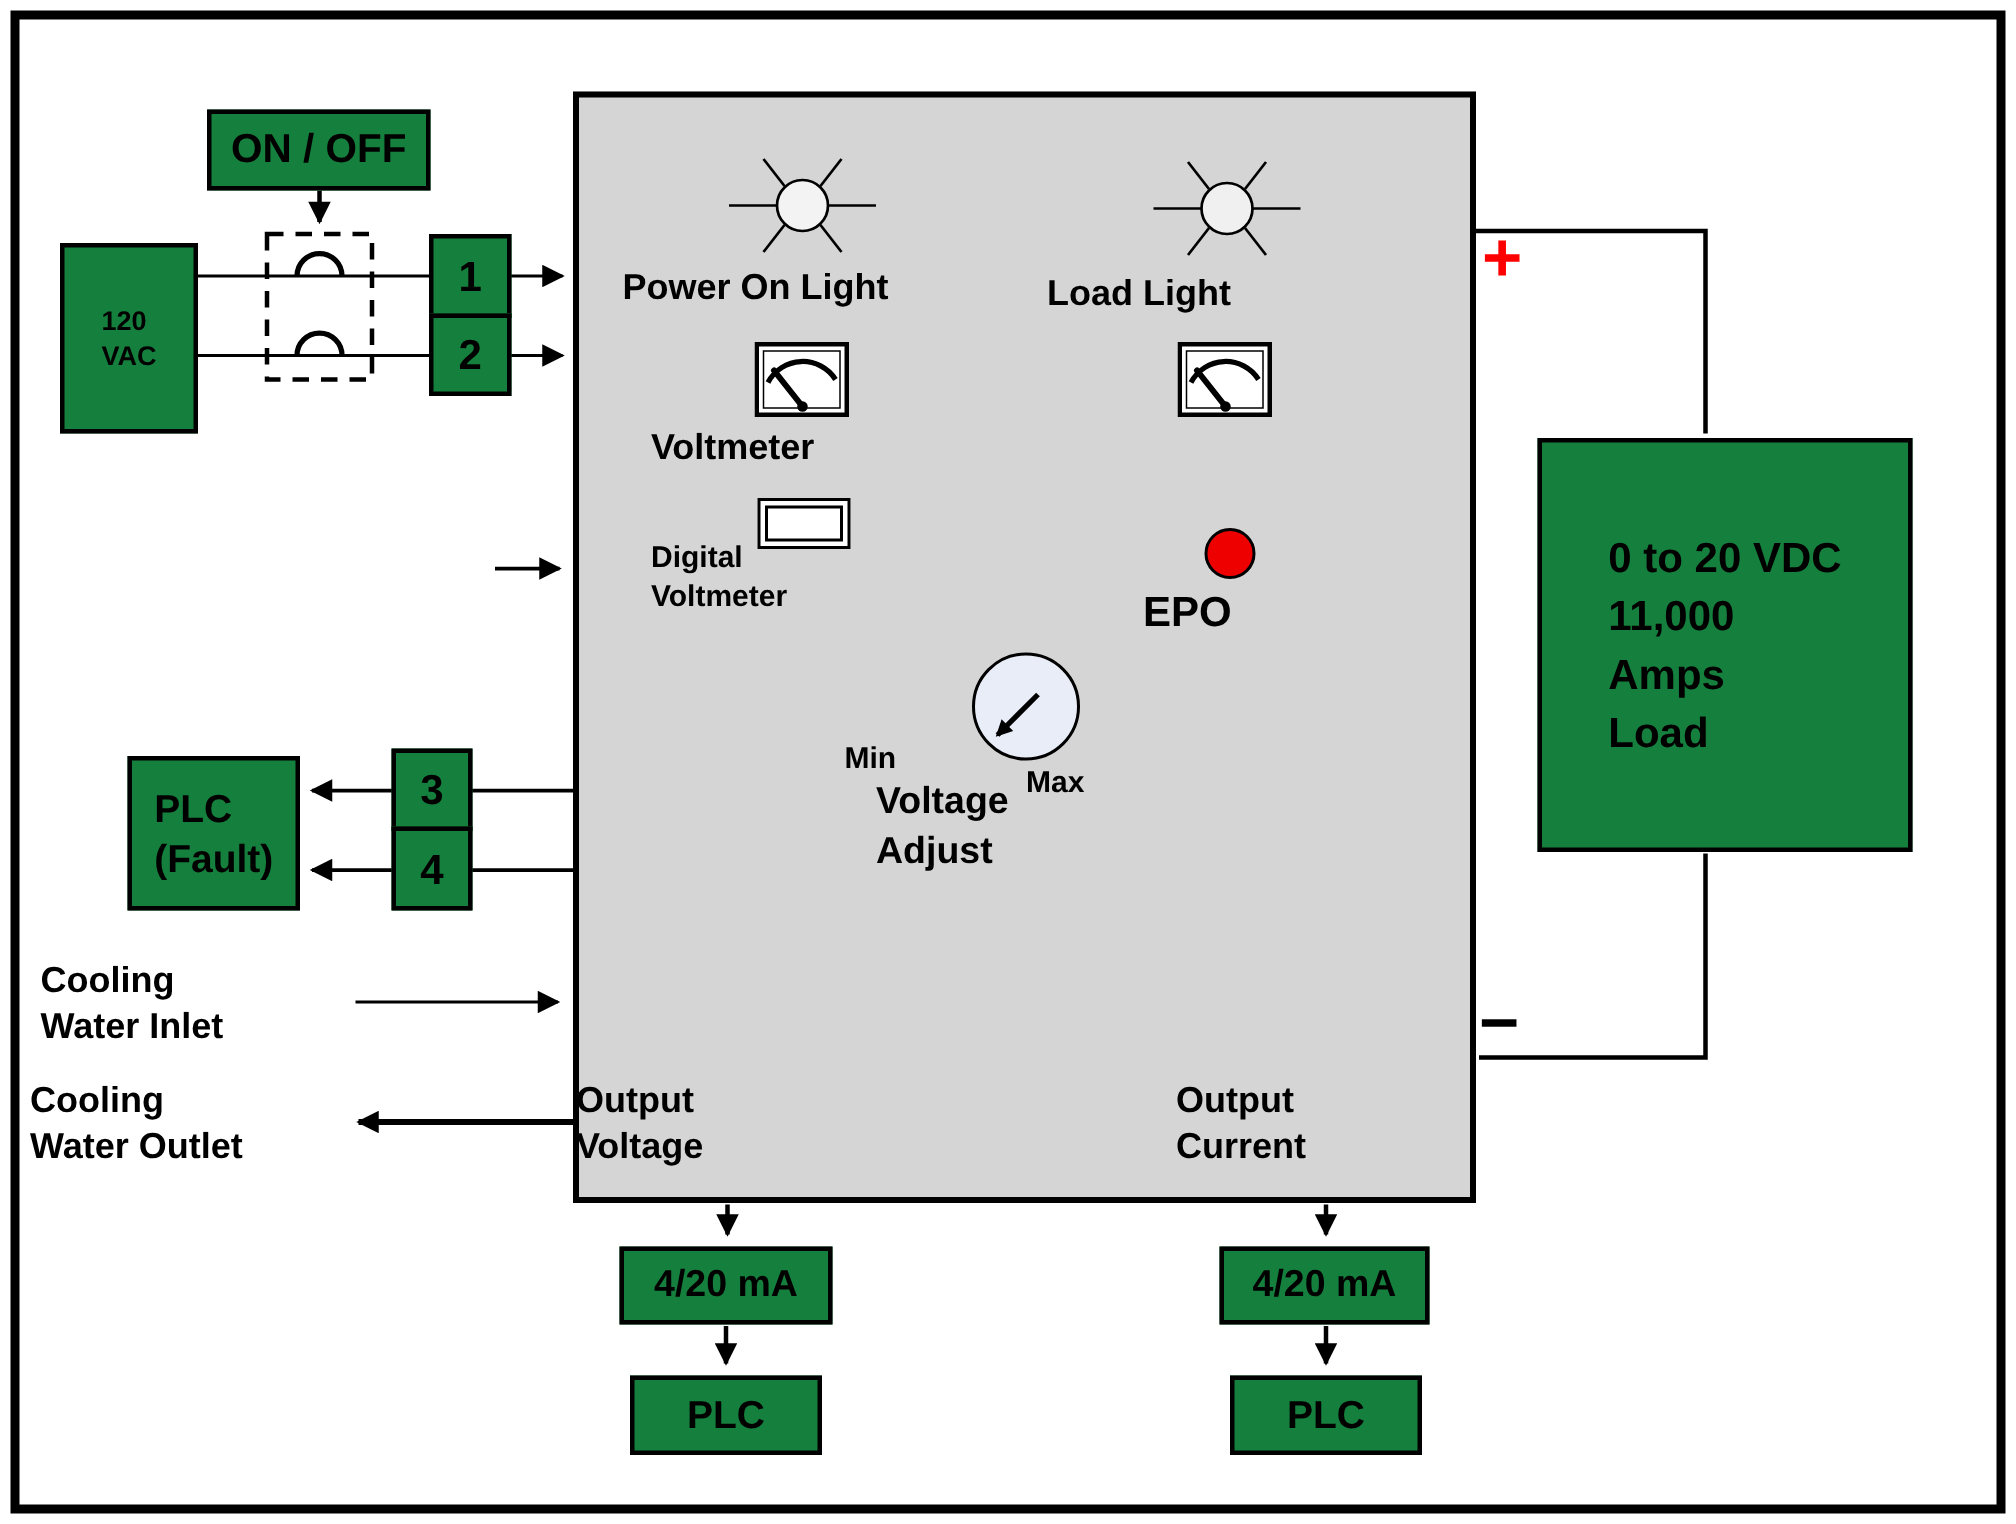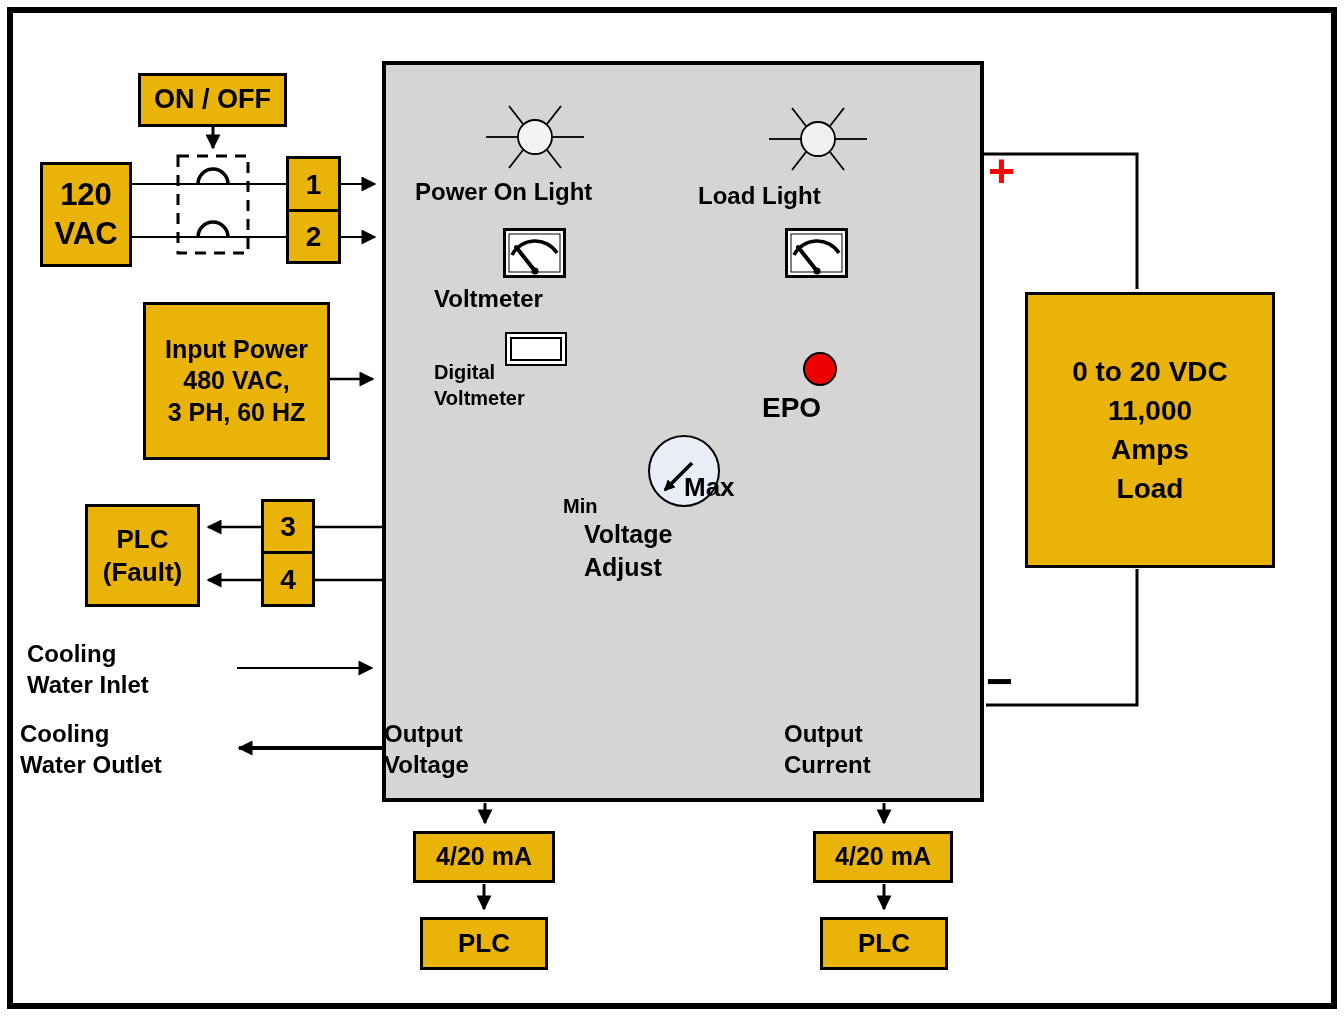--- a/index.html
+++ b/index.html
@@ -7,23 +7,23 @@
     position:relative;width:1344px;height:1016px;background:#fff;
     font-family:"Liberation Sans", sans-serif;font-weight:bold;color:#000;overflow:hidden;
   }
   .frame{position:absolute;left:7px;top:7px;right:7px;bottom:7px;border:6px solid #000;}
   .wires{position:absolute;left:0;top:0;pointer-events:none;}
   .panel{
     position:absolute;left:382px;top:61px;width:602px;height:741px;
     background:#d5d5d5;border:4px solid #000;box-sizing:border-box;
   }
   .box{
-    position:absolute;background:#eab308;border:3px solid #000;box-sizing:border-box;
+    position:absolute;background:#15803d;border:3px solid #000;box-sizing:border-box;
     display:flex;align-items:center;justify-content:center;
-    text-align:center;white-space:pre-line;line-height:1.25;
+    white-space:pre-line;line-height:1.25;
   }
   .lbl{
     position:absolute;text-align:left;white-space:pre-line;line-height:1.3;
   }
   .icon{position:absolute;}
   .epo{
     position:absolute;width:34px;height:34px;border-radius:50%;
     background:#ee0000;border:2px solid #000;box-sizing:border-box;
   }
   .knob{
@@ -102,21 +102,21 @@
       <svg width="68" height="68" viewBox="0 0 68 68">
         <defs>
           <marker id="arrS" viewBox="0 0 10 10" refX="8.5" refY="5" markerWidth="12" markerHeight="11" markerUnits="userSpaceOnUse" orient="auto-start-reverse">
             <path d="M0,0 L10,5 L0,10 Z" fill="#000"></path>
           </marker>
         </defs>
         <line x1="42" y1="26" x2="15" y2="53" stroke="#000" stroke-width="3.5" marker-end="url(#arrS)"></line>
       </svg>
     </div>
     <div class="lbl" style="left:177px;top:428px;width:120px;font-size:20px;">Min</div>
-    <div class="lbl" style="left:298px;top:406px;width:120px;font-size:26px;">Max</div>
+    <div class="lbl" style="left:298px;top:444px;width:120px;font-size:20px;">Max</div>
     <div class="lbl" style="left:198px;top:453px;width:200px;font-size:25px;">Voltage
 Adjust</div>
 
     <div class="lbl" style="left:-2px;top:653px;width:200px;font-size:24px;">Output
 Voltage</div>
     <div class="lbl" style="left:398px;top:653px;width:200px;font-size:24px;">Output
 Current</div>
   </div>
 
   <svg class="wires" width="1344" height="1016" viewBox="0 0 1344 1016">
@@ -143,37 +143,32 @@
       <path d="M884,884 V909" stroke-width="3" marker-end="url(#arr)"></path>
       <path d="M984,154 H1137 V289" stroke-width="3"></path>
       <path d="M1137,569 V705 H986" stroke-width="3"></path>
     </g>
   </svg>
 
   <div class="box" style="left:138px;top:73px;width:149px;height:54px;font-size:27px;">
     <span>ON / OFF</span>
   </div>
 
-  <div class="box" style="left:40px;top:162px;width:92px;height:105px;font-size:31px;">
+  <div class="box" style="left:40px;top:162px;width:92px;height:127px;font-size:18px;">
     <span>120
 VAC</span>
   </div>
 
   <div class="box" style="left:286px;top:156px;width:55px;height:56px;font-size:28px;">
     <span>1</span>
   </div>
   <div class="box" style="left:286px;top:209px;width:55px;height:55px;font-size:28px;">
     <span>2</span>
   </div>
 
-  <div class="box" style="left:143px;top:302px;width:187px;height:158px;font-size:25px;">
-    <span>Input Power
-480 VAC,
-3 PH, 60 HZ</span>
-  </div>
 
   <div class="box" style="left:85px;top:504px;width:115px;height:103px;font-size:26px;">
     <span>PLC
 (Fault)</span>
   </div>
 
   <div class="box" style="left:261px;top:499px;width:54px;height:55px;font-size:28px;">
     <span>3</span>
   </div>
   <div class="box" style="left:261px;top:551px;width:54px;height:56px;font-size:28px;">

